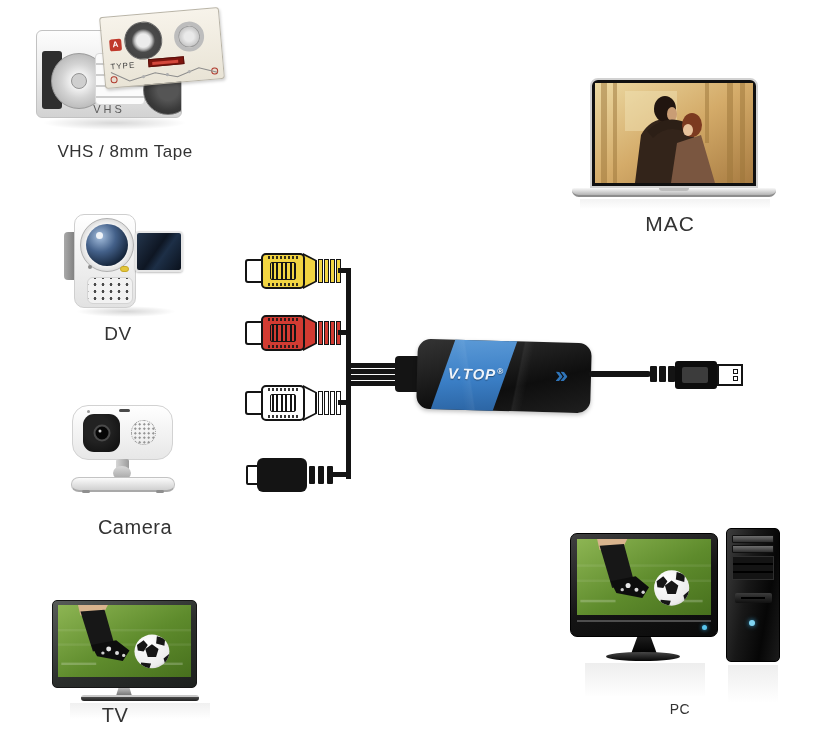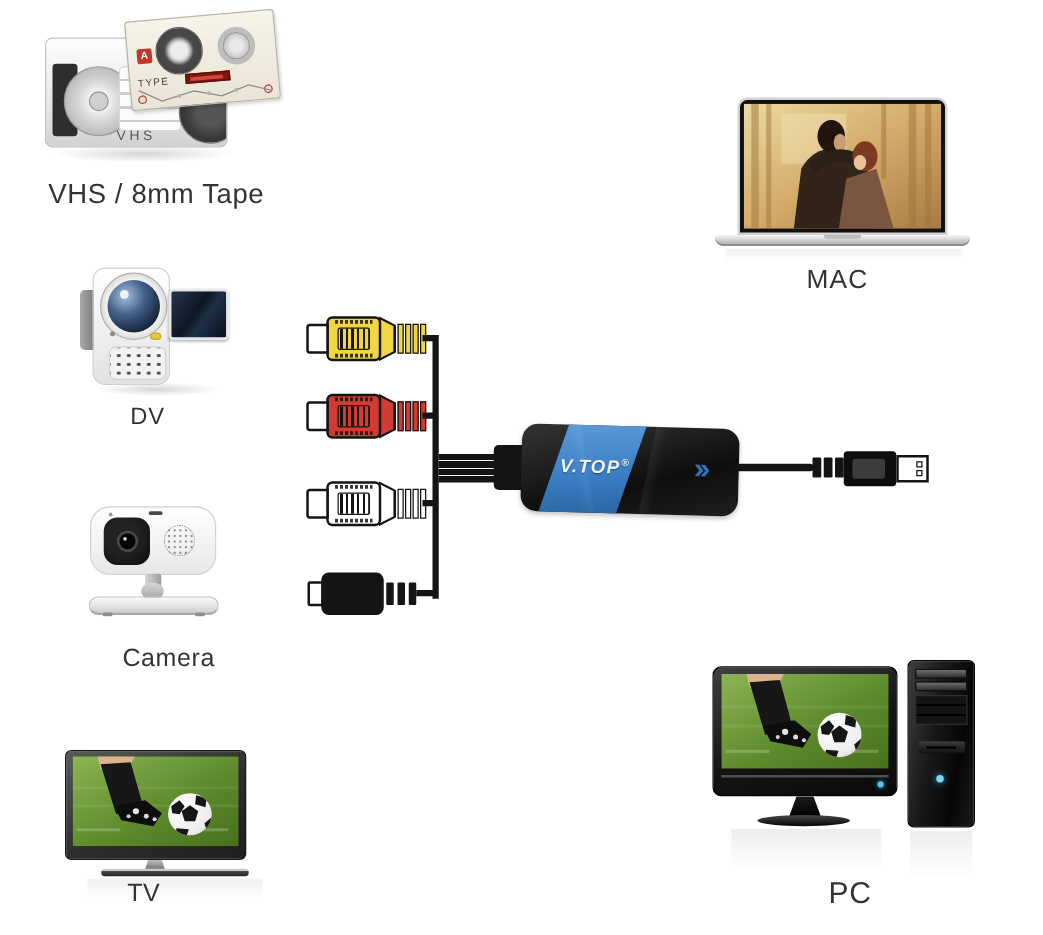--- a/index.html
+++ b/index.html
@@ -143,21 +143,21 @@
         </div>
       <div class="t8-screw" style="left:5px;bottom:4px"></div>
       <div class="t8-screw" style="right:5px;bottom:4px"></div>
       <svg class="t8-path" viewBox="0 0 114 18">
         <polyline points="4,4 22,14 48,8 70,14 92,7 110,13" fill="none" stroke="#8c8c8c" stroke-width="1"></polyline>
         <circle cx="36" cy="11" r="1.6" fill="#b0b0b0"></circle>
           <circle cx="60" cy="11" r="1.6" fill="#b0b0b0"></circle>
           <circle cx="82" cy="10" r="1.6" fill="#b0b0b0"></circle>
       </svg>
     </div>
-    <div class="label" style="left:30px;top:142px;width:190px;font-size:22px">VHS / 8mm Tape</div>
+    <div class="label" style="left:30px;top:142px;width:190px;font-size:17px">VHS / 8mm Tape</div>
   </div>
 
   <div>
     <div class="eshadow" style="left:76px;top:306px;width:100px;height:11px"></div>
     <div class="dv-strap"></div>
     <div class="dv-body"></div>
     <div class="dv-screen"></div>
     <div class="dv-lens-ring">
       <div class="dv-lens">
           <div class="dv-glint"></div>
@@ -320,21 +320,21 @@
       <div class="bay" style="top:6px"></div>
       <div class="bay" style="top:16px"></div>
       <div class="vent"></div>
       <div class="optical">
           <i></i>
         </div>
       <div class="tower-led"></div>
     </div>
     <div class="refl" style="left:585px;top:663px;width:120px;height:34px;opacity:.4"></div>
     <div class="refl" style="left:728px;top:665px;width:50px;height:38px;opacity:.4"></div>
-    <div class="label" style="left:630px;top:701px;width:100px;font-size:24px">PC</div>
+    <div class="label" style="left:630px;top:701px;width:100px;font-size:14px">PC</div>
   </div>
 
   <div>
 
     <div class="rca" style="top:253px">
       <div class="rca-tip"></div>
       <div class="rca-body" style="background-color: rgb(242, 213, 66);">
         <div class="knurl t"></div>
           <div class="knurl b"></div>
         <div class="grip"></div>

